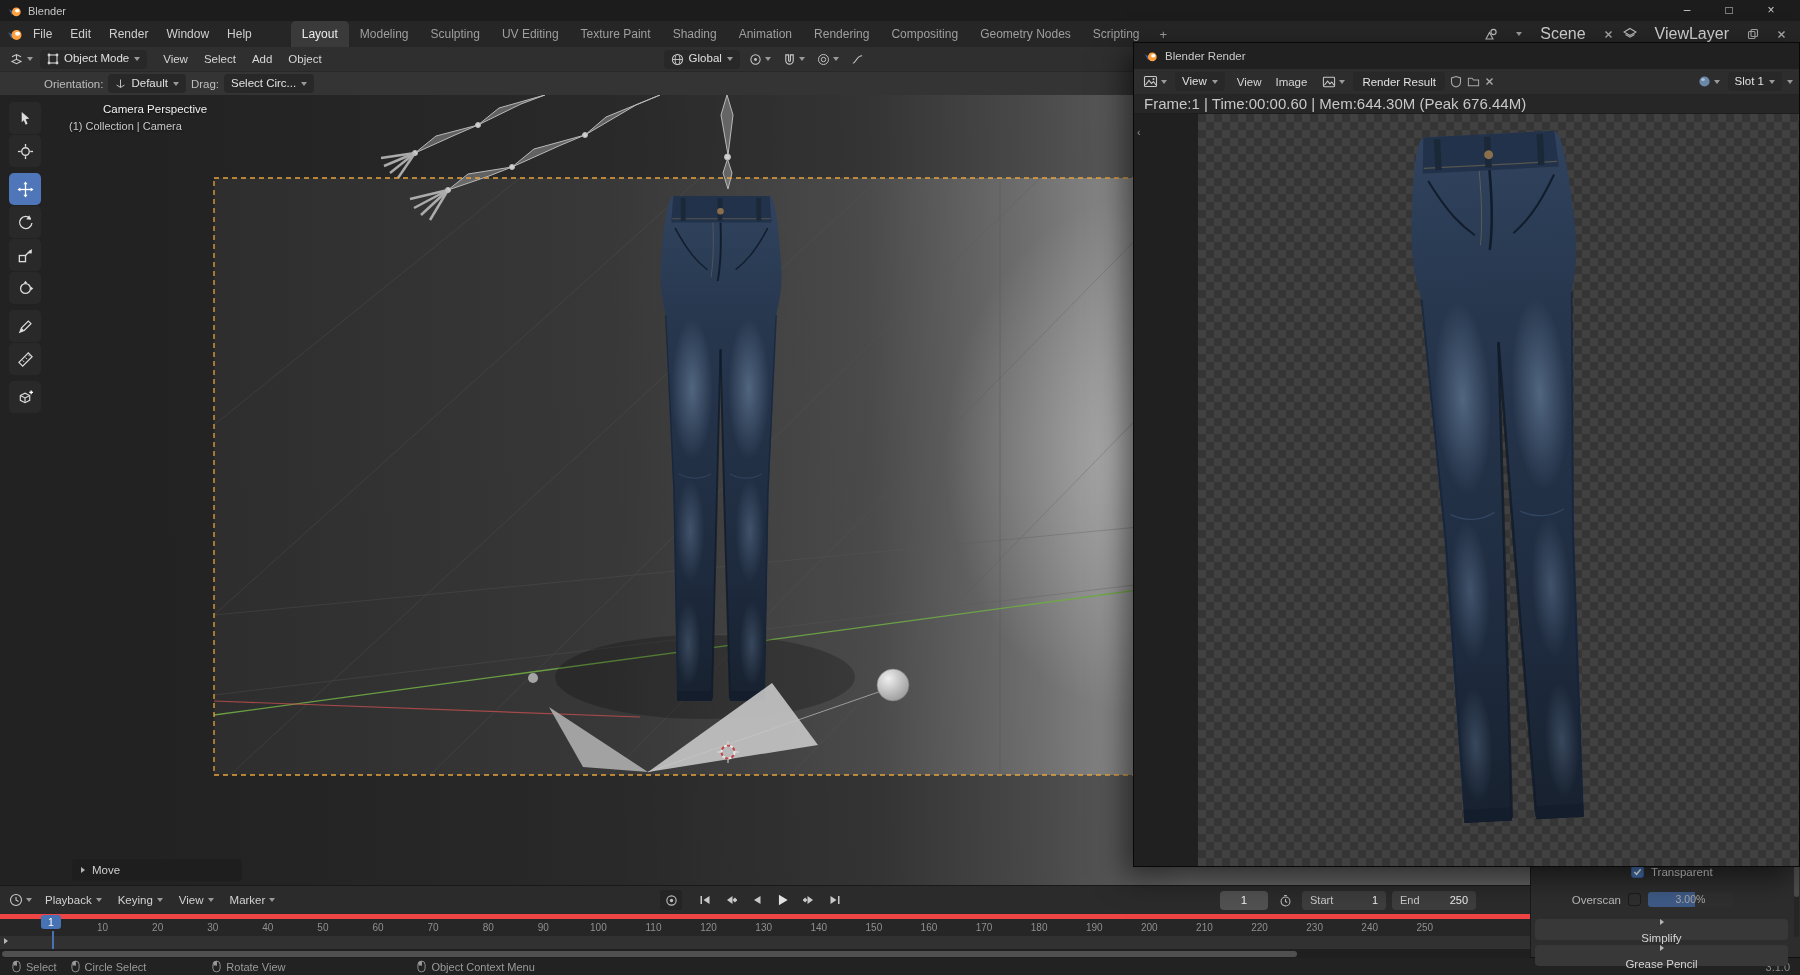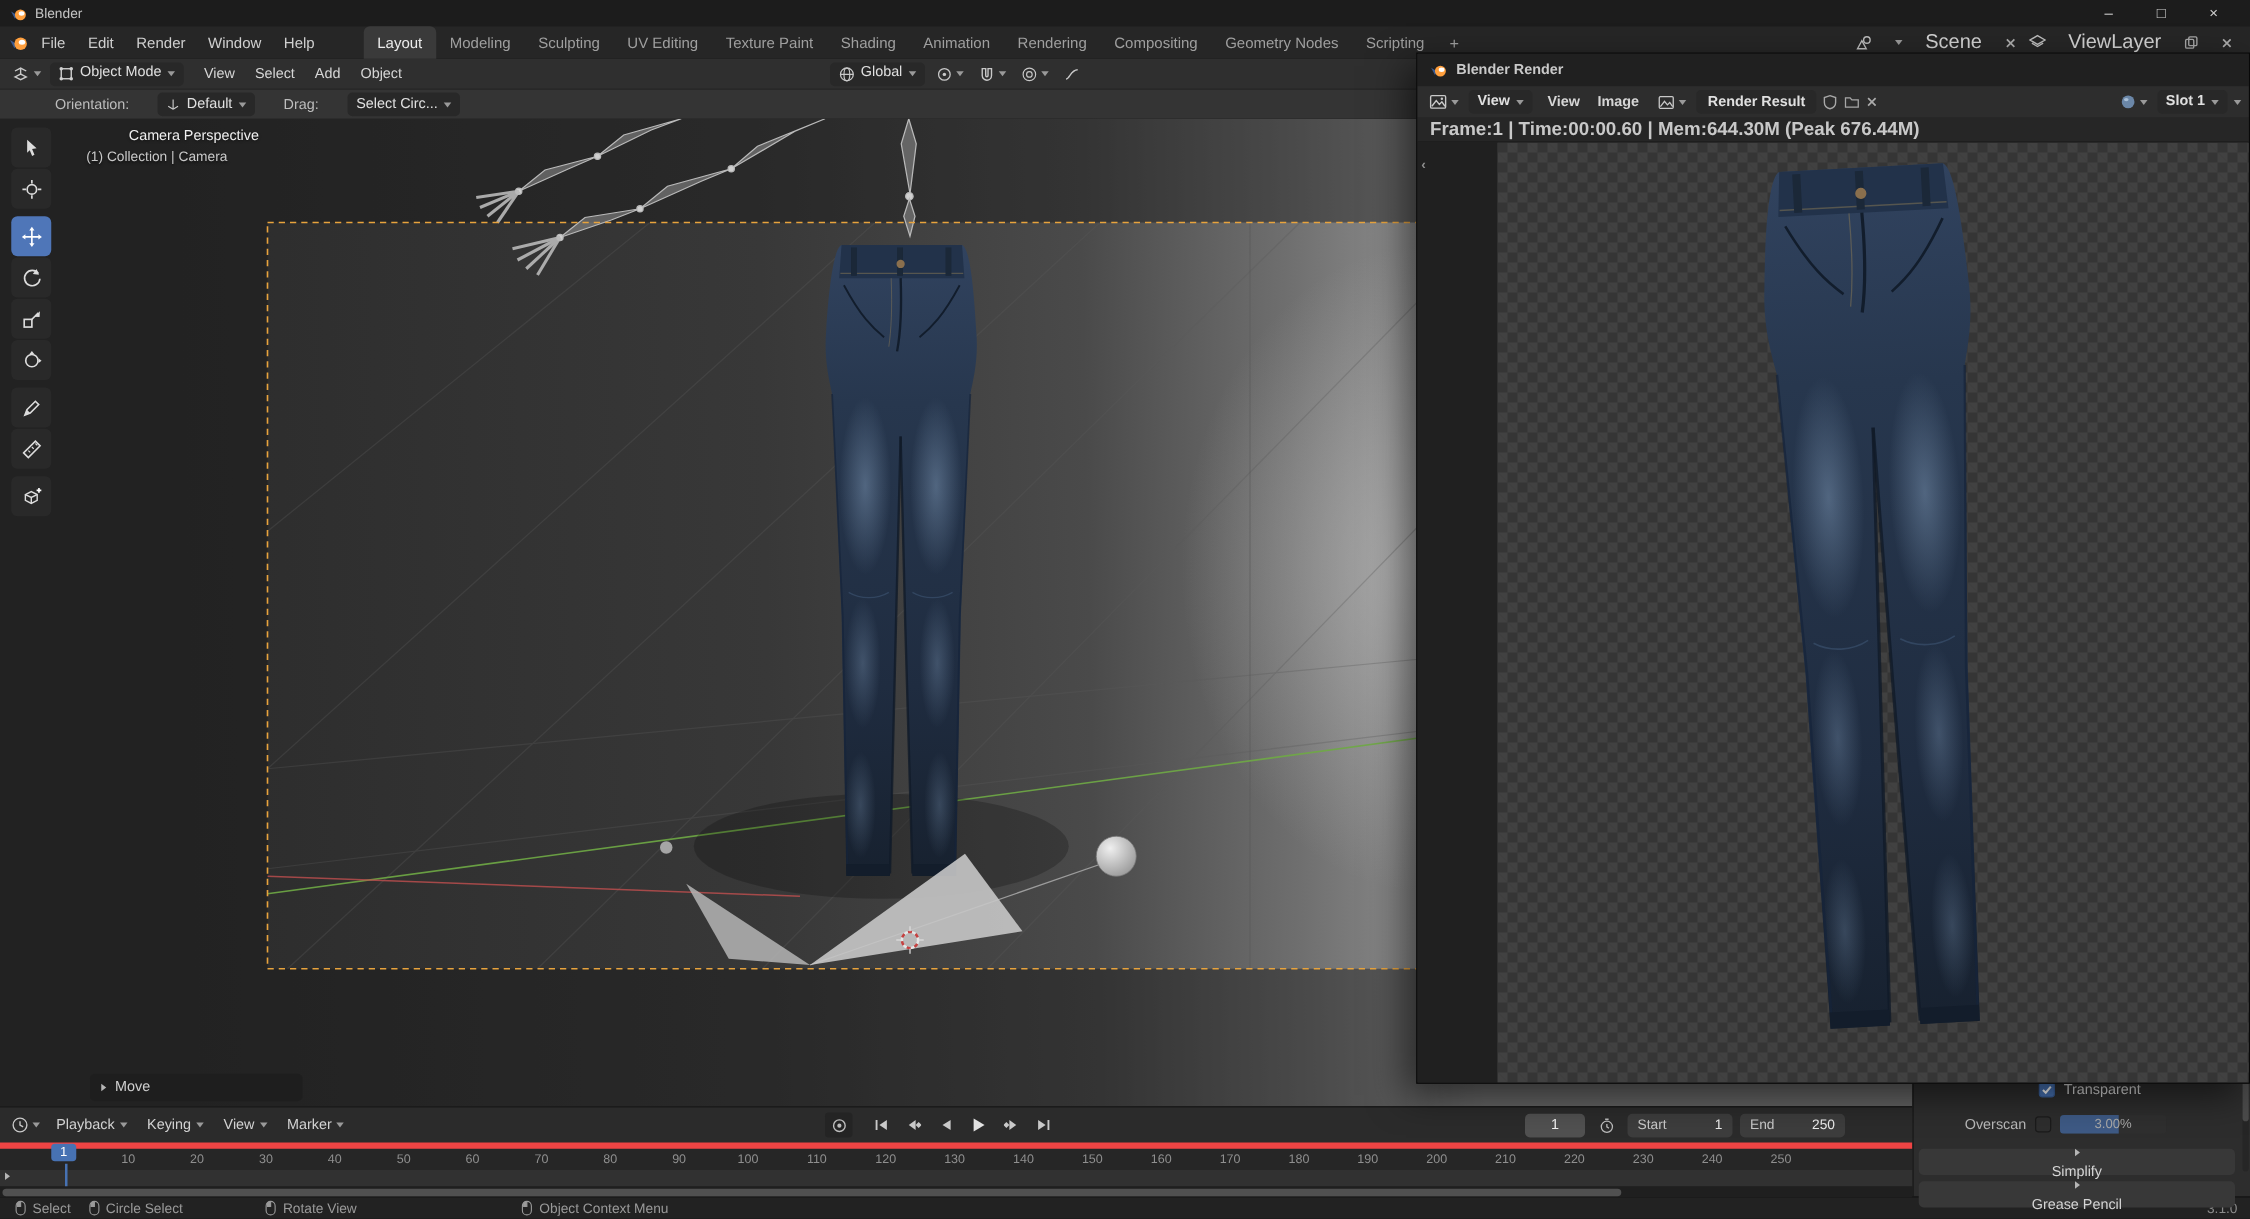--- a/index.html
+++ b/index.html
@@ -33,21 +33,21 @@
   .tab.active{background:#3a3a3a;color:#ececec;}
   .tab-add{padding:0 9px;color:#9f9f9f;display:flex;align-items:center;font-size:13px;}
   .top-right{margin-left:auto;display:flex;align-items:center;gap:2px;padding-right:4px;}
   .sel-group{display:flex;align-items:center;gap:18px;padding:1px 4px;border-radius:3px;color:#d2d2d2;font-size:16px;}
 
   
   .vheader{height:24px;background:#2f2f2f;display:flex;align-items:center;padding:0 6px;gap:4px;}
   .vh-menus{display:flex;align-items:center;margin-left:4px;}
   .vh-menus .menu-item{font-size:11.5px;line-height:24px;padding:0 8px;color:#d6d6d6;}
   .center-cluster{display:flex;align-items:center;gap:6px;margin-left:330px;}
-  .toolsettings{height:24px;background:#343434;display:flex;align-items:center;gap:23px;
+  .toolsettings{height:24px;background:#343434;display:flex;align-items:center;gap:5px;
         padding-left:44px;font-size:11.5px;color:#bdbdbd;border-top:1px solid #282828;}
 
   
   .workspace{display:flex;height:910px;}
   .left-col{width:1530px;display:flex;flex-direction:column;}
   .viewport{position:relative;height:790px;overflow:hidden;background:#303030;}
   .viewport > svg.scene{position:absolute;inset:0;}
 
   
   .toolcol{position:absolute;left:9px;top:7px;width:32px;display:flex;flex-direction:column;z-index:5;}
@@ -107,21 +107,21 @@
   .sb-item{display:flex;align-items:center;gap:5px;}
   .statusbar div.sb-item:nth-of-type(1){margin-left:12px;}
   .statusbar div.sb-item:nth-of-type(2){margin-left:14px;}
   .statusbar div.sb-item:nth-of-type(3){margin-left:66px;}
   .statusbar div.sb-item:nth-of-type(4){margin-left:132px;}
   .sb-version{margin-left:auto;padding-right:10px;color:#8a8a8a;}
 
   
   .render-window{position:absolute;left:1133px;top:42px;width:667px;height:825px;background:#262626;
         border:1px solid #080808;box-shadow:-8px 10px 28px rgba(0,0,0,.55);z-index:50;
-        display:flex;flex-direction:column;font-weight:bold;}
+        display:flex;flex-direction:column;}
   .rw-titlebar{height:26px;background:#202020;display:flex;align-items:center;gap:7px;padding:0 10px;
         color:#c9c9c9;font-size:11.5px;flex:none;}
   .rw-header{height:25px;background:#2d2d2d;display:flex;align-items:center;gap:5px;padding:0 6px;flex:none;}
   .rw-header .menu-item{font-size:11.5px;padding:0 7px;color:#d6d6d6;}
   .rw-info{height:20px;background:#262626;display:flex;align-items:center;padding:0 10px;
         font-size:15px;color:#c8c8c8;flex:none;border-bottom:1px solid #1d1d1d;}
   .rw-canvas{position:relative;flex:1;background:#202020;overflow:hidden;}
   .rw-checker{position:absolute;left:64px;right:0;top:0;bottom:0;background-color:#353535;
         background-image:linear-gradient(45deg,#414141 25%,transparent 25%,transparent 75%,#414141 75%),
                          linear-gradient(45deg,#414141 25%,transparent 25%,transparent 75%,#414141 75%);

